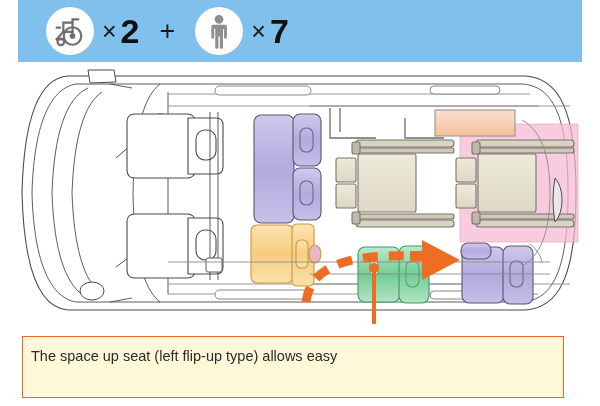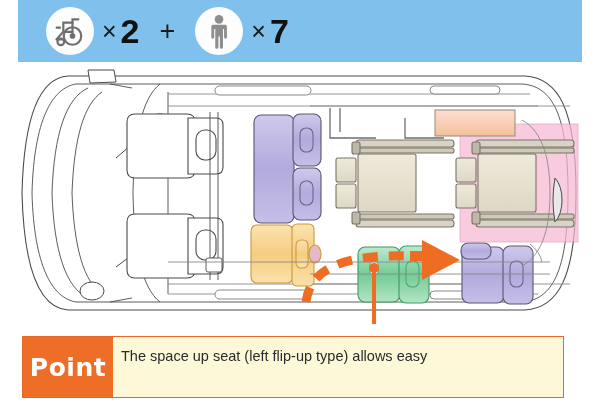--- a/index.html
+++ b/index.html
@@ -249,19 +249,16 @@
   </g>
 
   <g>
     <circle cx="364" cy="206" r="5" fill="#ef6c23"></circle>
     <path d="M364 206 L364 262" stroke="#ef6c23" stroke-width="4"></path>
   </g>
 </svg>
 </div>
 
 <div id="point-callout">
-  <div id="point-badge">
-    <span id="point-badge-label">Point</span>
-  </div>
   <div id="point-text-area">
     <div class="point-line">The space up seat (left flip-up type) allows easy</div>
   </div>
 </div>
 
 </body></html>

